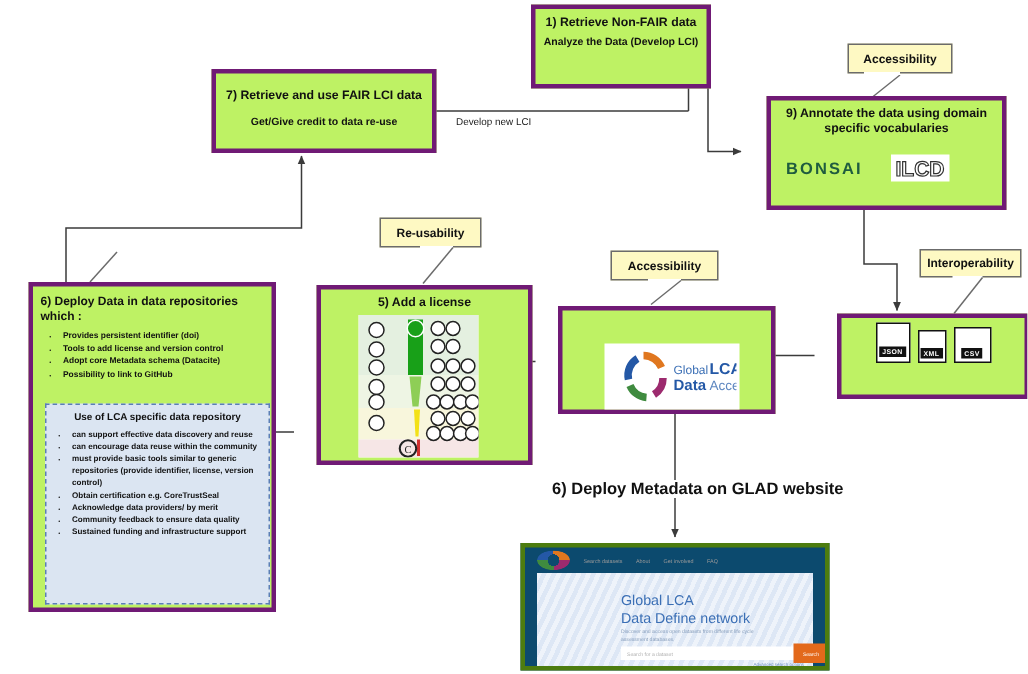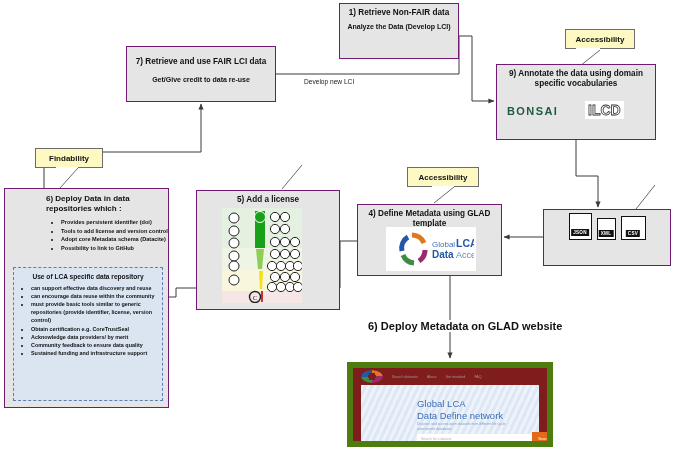--- a/index.html
+++ b/index.html
@@ -1,33 +1,33 @@
 <!DOCTYPE html>
 <html><head>
 <meta charset="utf-8">
 <style>
   html,body{margin:0;padding:0;background:#ffffff;}
   body{font-family:"Liberation Sans", sans-serif;}
   #canvas{position:relative;width:685px;height:449px;background:#fff;overflow:hidden;}
 
-  .box{position:absolute;background:#e5e5e5;border:1px solid #701a75;box-sizing:border-box;}
+  .box{position:absolute;background:#bef264;border:3px solid #701a75;box-sizing:border-box;margin-left:15px;}
   .box .title{font-weight:bold;font-size:8.2px;color:#111;text-align:center;line-height:1.25;padding:4px 5px 1px 5px;}
   .box .sub{font-weight:bold;font-size:7px;color:#111;text-align:center;line-height:1.3;padding:3px 5px 0 5px;}
 
   .callout{position:absolute;background:#fef9c3;border:1px solid #6b6b6b;box-sizing:border-box;
            display:flex;align-items:center;justify-content:center;font-size:8px;font-weight:bold;color:#111;}
   .tail{position:absolute;background:transparent;}
   .tail svg{display:block;}
 
   .lbl{position:absolute;font-size:6.6px;color:#222;background:#fff;padding:0 2px;white-space:nowrap;}
 
   svg.wires{position:absolute;left:0;top:0;width:685px;height:449px;pointer-events:none;}
 
   
-  #box6{left:4px;top:188px;width:165px;height:220px;padding-left:36px;}
+  #box6{left:4px;top:188px;width:165px;height:220px;}
   #box6 .t{font-weight:bold;font-size:8px;color:#111;padding:5px 4px 0 5px;line-height:1.25;text-align:left;}
   #box6 ul{margin:4px 0 0 0;padding-left:20px;font-size:5.6px;font-weight:bold;color:#111;line-height:1.55;}
   #box6 ul li{margin:0;}
   #inner6{position:absolute;left:8px;top:78px;width:150px;height:134px;background:#dbe5f2;border:1px dashed #5b7fb5;box-sizing:border-box;}
   #inner6 .it{font-weight:bold;font-size:6.6px;color:#111;text-align:center;padding:5px 3px 0 3px;}
   #inner6 ul{margin:4px 0 0 0;padding-left:17px;font-size:5.4px;font-weight:bold;color:#111;line-height:1.5;}
 
   
   #box5{left:196px;top:190px;width:144px;height:120px;}
   #ccimg{position:absolute;left:25px;top:17px;width:80px;height:95px;background:#fff;}
@@ -38,31 +38,31 @@
 
   
   #box3{left:543px;top:209px;width:128px;height:57px;}
   .filerow{display:flex;align-items:flex-end;justify-content:center;gap:5px;margin-top:3px;}
   .file{position:relative;background:#fff;border:1.6px solid #111;box-sizing:border-box;}
   .file .ftag{position:absolute;left:50%;transform:translateX(-50%);background:#111;color:#fff;font-size:4.6px;font-weight:bold;letter-spacing:.3px;padding:1px 2px;}
 
   
   #box2{left:496px;top:64px;width:160px;height:76px;}
   #bonsai{position:absolute;left:10px;top:40px;font-weight:bold;font-size:11px;color:#1f5c3f;letter-spacing:1.4px;}
-  #ilcd{position:absolute;left:88px;top:36px;background:#fff;padding:1px 3px;font-size:14px;font-weight:bold;color:#fff;
+  #ilcd{position:absolute;left:80px;top:36px;background:#fff;padding:1px 3px;font-size:14px;font-weight:bold;color:#fff;
         -webkit-text-stroke:0.8px #333;letter-spacing:0px;}
 
   
   #box1{left:339px;top:3px;width:120px;height:56px;}
 
   
   #box7{left:126px;top:46px;width:150px;height:56px;}
 
   
-  #site{position:absolute;left:347px;top:362px;width:206px;height:85px;background:#7f1d1d;border:6px solid #4d7c0f;box-sizing:border-box;overflow:hidden;}
+  #site{position:absolute;left:347px;top:362px;width:206px;height:85px;background:#0c4a6e;border:3px solid #4d7c0f;box-sizing:border-box;overflow:hidden;}
   #sitenav{height:17px;display:flex;align-items:center;gap:9px;padding-left:8px;}
   #sitelogo{width:22px;height:13px;border-radius:50%;
     background:conic-gradient(#e0771f 0 25%,#9c2a6e 0 50%,#3f8b3f 0 75%,#2458a6 0 100%);
     -webkit-mask:radial-gradient(circle 4px at 50% 50%,transparent 98%,#000 100%);
             mask:radial-gradient(circle 4px at 50% 50%,transparent 98%,#000 100%);}
   .navitem{font-size:3.6px;color:#999;}
   #hero{position:relative;height:62px;margin:0 8px;background:
       repeating-linear-gradient(115deg,#eef3fa 0 3px,#dde7f5 3px 6px);}
   #hero h1{position:absolute;left:56px;top:13px;margin:0;font-size:9.5px;color:#3b6fb5;font-weight:normal;line-height:1.25;}
   #heroP{position:absolute;left:56px;top:37px;width:95px;font-size:3.4px;color:#8aa0bd;line-height:1.5;}
@@ -123,20 +123,21 @@
         <path d="M20,1 L44,1" stroke="#fff" stroke-width="2"></path>
       </svg>
   </div>
 
   <div class="box" id="box2">
     <div class="title">9) Annotate the data using domain specific vocabularies</div>
     <div id="bonsai">BONSAI</div>
     <div id="ilcd">ILCD</div>
   </div>
 
+  <div class="callout" style="left:613px;top:166px;width:68px;height:19px;">Interoperability</div>
   <div class="tail" style="left:610px;top:184px;width:50px;height:28px;">
     <svg width="50" height="28">
         <path d="M45,1 L25,1" stroke="#fff" stroke-width="2"></path>
         <path d="M45,1 L26,25" stroke="#6b6b6b" stroke-width="1" fill="none"></path>
       </svg>
   </div>
 
   <div class="box" id="box3">
     <div class="filerow">
       <div class="file" style="width:23px;height:27px;">
@@ -153,37 +154,37 @@
 
   <div class="callout" style="left:407px;top:167px;width:72px;height:20px;">Accessibility</div>
   <div class="tail" style="left:404px;top:186px;width:60px;height:20px;">
     <svg width="60" height="20">
         <path d="M50,1 L28,1" stroke="#fff" stroke-width="2"></path>
         <path d="M50,1 L30,17" stroke="#6b6b6b" stroke-width="1" fill="none"></path>
       </svg>
   </div>
 
   <div class="box" id="box4">
-    <div class="title">4) Define Metadata using GLAD template</div>
     <div id="gladlogo">
       <svg width="86" height="40" viewBox="0 0 86 40">
         <g fill="none" stroke-width="5" stroke-linecap="butt">
           <path d="M20,8 A13,13 0 0,0 14,22" stroke="#2458a6"></path>
           <path d="M24,6 A13,13 0 0,1 36,14" stroke="#e0771f"></path>
           <path d="M15,26 A13,13 0 0,0 26,34" stroke="#3f8b3f"></path>
           <path d="M31,32 A13,13 0 0,0 37,21" stroke="#9c2a6e"></path>
         </g>
         <text x="44" y="18" font-family="Liberation Sans, sans-serif" font-size="8" fill="#3b6fb5">Global</text>
         <text x="68" y="18" font-family="Liberation Sans, sans-serif" font-size="10.5" font-weight="bold" fill="#2458a6">LCA</text>
         <text x="44" y="29" font-family="Liberation Sans, sans-serif" font-size="10" font-weight="bold" fill="#2458a6">Data</text>
         <text x="68" y="29" font-family="Liberation Sans, sans-serif" font-size="9" fill="#5e87c0">Access</text>
       </svg>
     </div>
   </div>
 
+  <div class="callout" style="left:253px;top:145px;width:68px;height:20px;">Re-usability</div>
   <div class="tail" style="left:250px;top:164px;width:60px;height:28px;">
     <svg width="60" height="28">
         <path d="M52,1 L30,1" stroke="#fff" stroke-width="2"></path>
         <path d="M52,1 L32,25" stroke="#6b6b6b" stroke-width="1" fill="none"></path>
       </svg>
   </div>
 
   <div class="box" id="box5">
     <div class="title">5) Add a license</div>
     <div id="ccimg">
@@ -230,21 +231,20 @@
             <circle cx="59" cy="79" r="4.6"></circle>
             <circle cx="68" cy="79" r="4.6"></circle>
             <circle cx="76" cy="79" r="4.6"></circle>
         </g>
         <circle cx="33" cy="89" r="5.5" fill="none" stroke="#222" stroke-width="1.4"></circle>
         <text x="33" y="92" font-size="7" text-anchor="middle" fill="#222" font-family="Liberation Serif, serif">C</text>
       </svg>
     </div>
   </div>
 
-  <div class="callout" style="left:35px;top:148px;width:68px;height:20px;">Findability</div>
   <div class="tail" style="left:38px;top:167px;width:60px;height:24px;">
     <svg width="60" height="24">
         <path d="M18,1 L40,1" stroke="#fff" stroke-width="2"></path>
         <path d="M40,1 L22,21" stroke="#6b6b6b" stroke-width="1" fill="none"></path>
       </svg>
   </div>
 
   <div class="box" id="box6">
     <div class="t">6) Deploy Data in data repositories which :</div>
     <ul>

